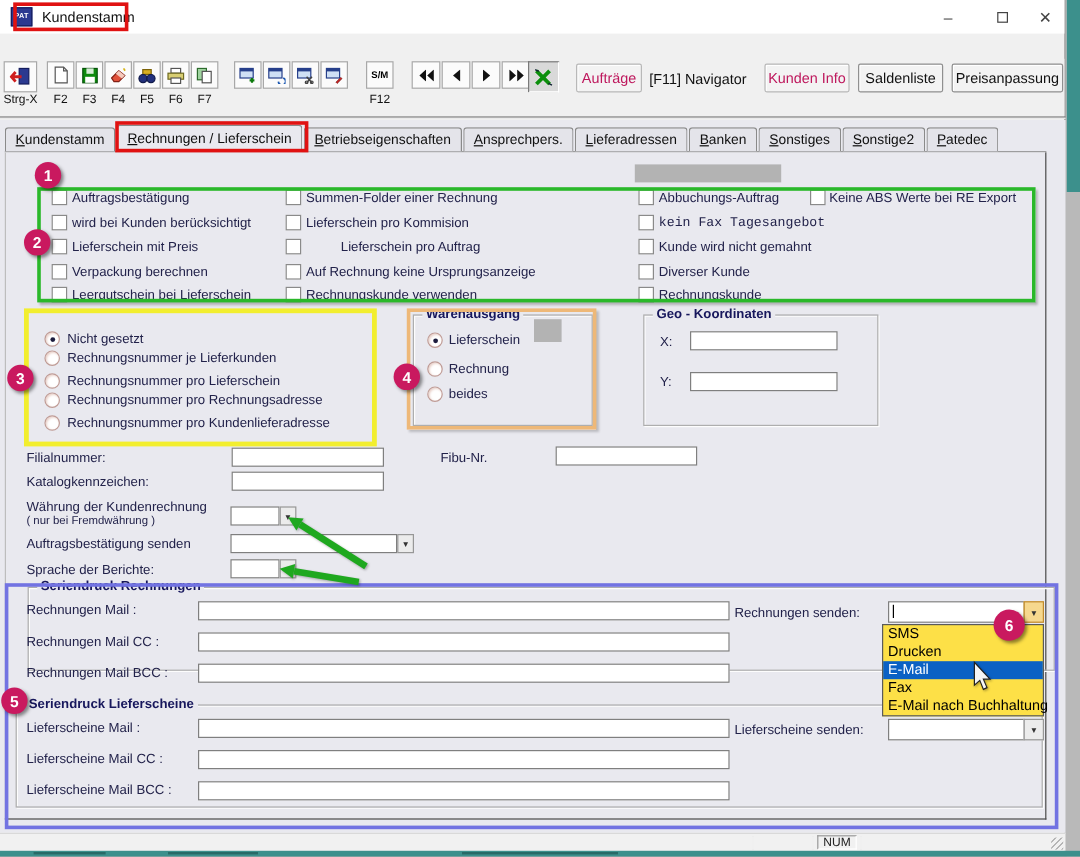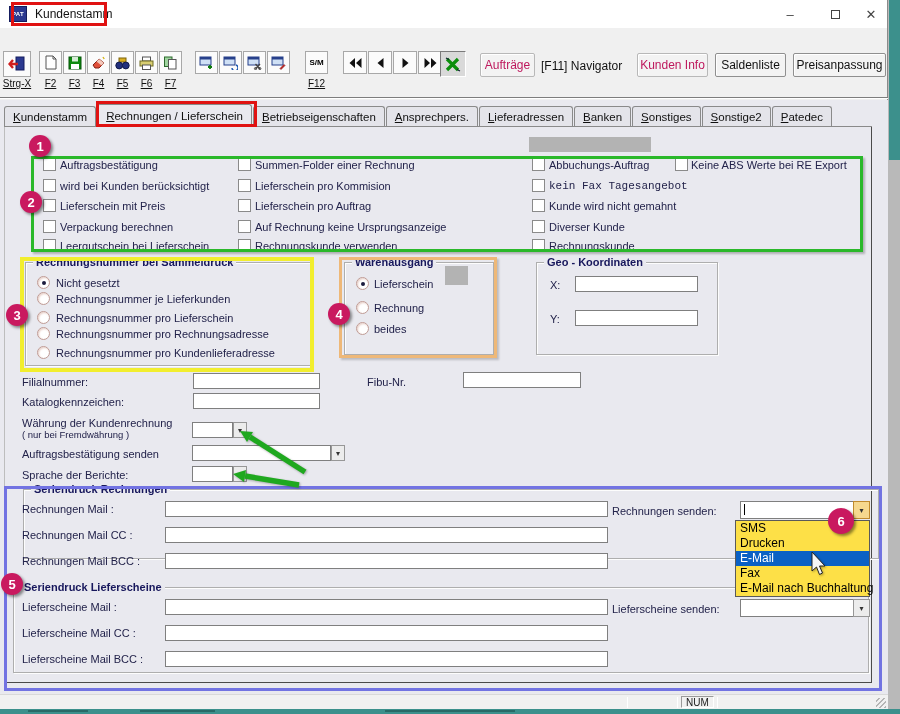--- a/index.html
+++ b/index.html
@@ -15,21 +15,21 @@
   .winbtn { position:absolute; top:0; width:34px; height:28px; display:flex; align-items:center; justify-content:center; color:#444; font-size:13px; }
   .max-glyph { width:9px; height:9px; border:1.5px solid #444; display:inline-block; }
 
   .menubar { position:absolute; left:0; top:28px; width:100%; height:21px; background:#f0f0f0; display:flex; align-items:center; padding-left:4px; }
   .menu-item { font-size:12px; color:#1a1a1a; padding:2px 9px; }
   .menu-item.disabled { color:#9b9b9b; }
 
   .toolbar { position:absolute; left:0; top:49px; width:100%; height:48px; background:#f0f0f0; }
   .tbtn { position:absolute; background:#fbfbfb; border:1px solid #a8a8a8; display:flex; align-items:center; justify-content:center; }
   .tbtn.pressed { background:#d9d9d9; border-color:#7a7a7a #ffffff #ffffff #7a7a7a; }
-  .tkey { position:absolute; font-size:10px; color:#111; text-align:center;text-decoration:underline; }
+  .tkey { position:absolute; font-size:10px; color:#111; text-align:center; }
   .smtext { font-size:8px; font-weight:bold; color:#000; }
   .pushbtn { position:absolute; height:24px; background:#f3f3f3; border:1px solid #8f8f8f; border-radius:2px; font-size:12px; color:#111; display:flex; align-items:center; justify-content:center; box-shadow:inset 1px 1px 0 #fff; }
   .pushbtn.disabled { color:#be185d; border-color:#b8b8b8; }
   .nav-label { position:absolute; font-size:12px; color:#111; }
   .h-sep { position:absolute; left:0; top:97px; width:888px; height:2px; background:#7d7d7d; border-bottom:1px solid #fff; }
 
   
   .workspace { position:absolute; left:0; top:100px; width:888px; height:594px; background:#e9e9ef; }
   .tabstrip { position:absolute; left:4px; top:3px; width:868px; height:24px; display:flex; align-items:flex-end; border-bottom:1px solid #8a8a8a; }
   .tab { font-size:11.5px; color:#101010; background:#e4e4ea; border:1px solid #8a8a8a; border-bottom:none; border-radius:3px 3px 0 0; padding:4px 8px 3px 8px; margin-right:1px; white-space:nowrap; }
@@ -246,29 +246,26 @@
           <div class="tab"><u>S</u>onstige2</div>
           <div class="tab"><u>P</u>atedec</div>
         </div>
       <div class="tabpage"></div>
     </div>
 
     <div class="a" id="content" style="left:0;top:0;width:888px;height:709px">
       <div class="grayblock" style="left:529px;top:137px;width:122px;height:15px"></div>
       <div class="grayblock" style="left:445px;top:266px;width:23px;height:19px"></div>
 
-      <div class="gb" style="left:25px;top:262px;width:286px;height:104px">
-        <span class="gb-title">Rechnungsnummer bei Sammeldruck</span>
-      </div>
 
       <div class="gb" style="left:344px;top:262px;width:150px;height:93px">
         <span class="gb-title">Warenausgang</span>
       </div>
 
-      <div class="gb" style="left:536px;top:262px;width:182px;height:93px">
+      <div class="gb" style="left:536px;top:262px;width:196px;height:93px">
         <span class="gb-title">Geo - Koordinaten</span>
       </div>
       <span class="flabel" style="left:550px;top:279px">X:</span>
       <div class="tinput" style="left:575px;top:276px;width:123px;height:16px"></div>
       <span class="flabel" style="left:550px;top:313px">Y:</span>
       <div class="tinput" style="left:575px;top:310px;width:123px;height:16px"></div>
 
       <span class="flabel" style="left:22px;top:376px">Filialnummer:</span>
       <div class="tinput" style="left:193px;top:373px;width:127px;height:16px"></div>
       <span class="flabel" style="left:22px;top:396px">Katalogkennzeichen:</span>
@@ -328,21 +325,21 @@
         <span class="cb-label" style="left: 60px; top: 200px;">Lieferschein mit Preis</span>
         <div class="cb" style="left: 43px; top: 220px;"></div>
         <span class="cb-label" style="left: 60px; top: 221px;">Verpackung berechnen</span>
         <div class="cb" style="left: 43px; top: 239px;"></div>
         <span class="cb-label" style="left: 60px; top: 240px;">Leergutschein bei Lieferschein</span>
         <div class="cb" style="left: 238px; top: 158px;"></div>
         <span class="cb-label" style="left: 255px; top: 159px;">Summen-Folder einer Rechnung</span>
         <div class="cb" style="left: 238px; top: 179px;"></div>
         <span class="cb-label" style="left: 255px; top: 180px;">Lieferschein pro Kommision</span>
         <div class="cb" style="left: 238px; top: 199px;"></div>
-        <span class="cb-label" style="left: 255px; top: 200px;">Lieferschein pro Auftrag</span>
+        <span class="cb-label" style="left: 240px; top: 200px; padding-left: 44px;">Lieferschein pro Auftrag</span>
         <div class="cb" style="left: 238px; top: 220px;"></div>
         <span class="cb-label" style="left: 255px; top: 221px;">Auf Rechnung keine Ursprungsanzeige</span>
         <div class="cb" style="left: 238px; top: 239px;"></div>
         <span class="cb-label" style="left: 255px; top: 240px;">Rechnungskunde verwenden</span>
         <div class="cb" style="left: 532px; top: 158px;"></div>
         <span class="cb-label" style="left: 549px; top: 159px;">Abbuchungs-Auftrag</span>
         <div class="cb" style="left: 532px; top: 179px;"></div>
         <span class="cb-label" style="left: 549px; top: 180px; font-family: Liberation Mono, monospace;">kein Fax Tagesangebot</span>
         <div class="cb" style="left: 532px; top: 199px;"></div>
         <span class="cb-label" style="left: 549px; top: 200px;">Kunde wird nicht gemahnt</span>

